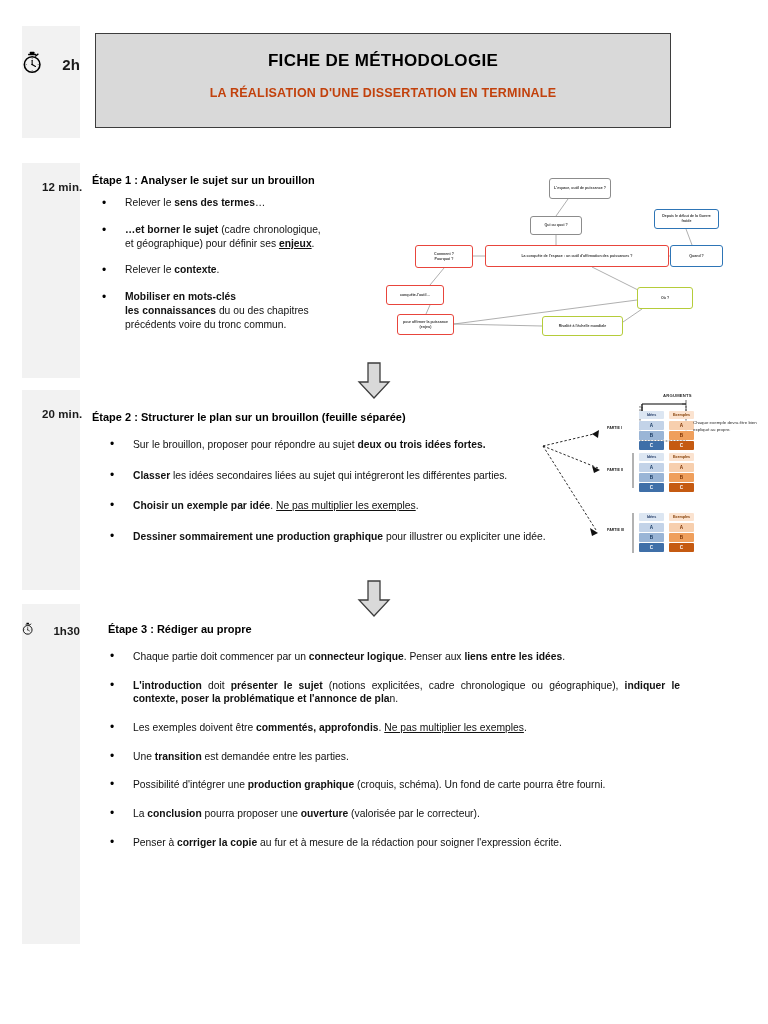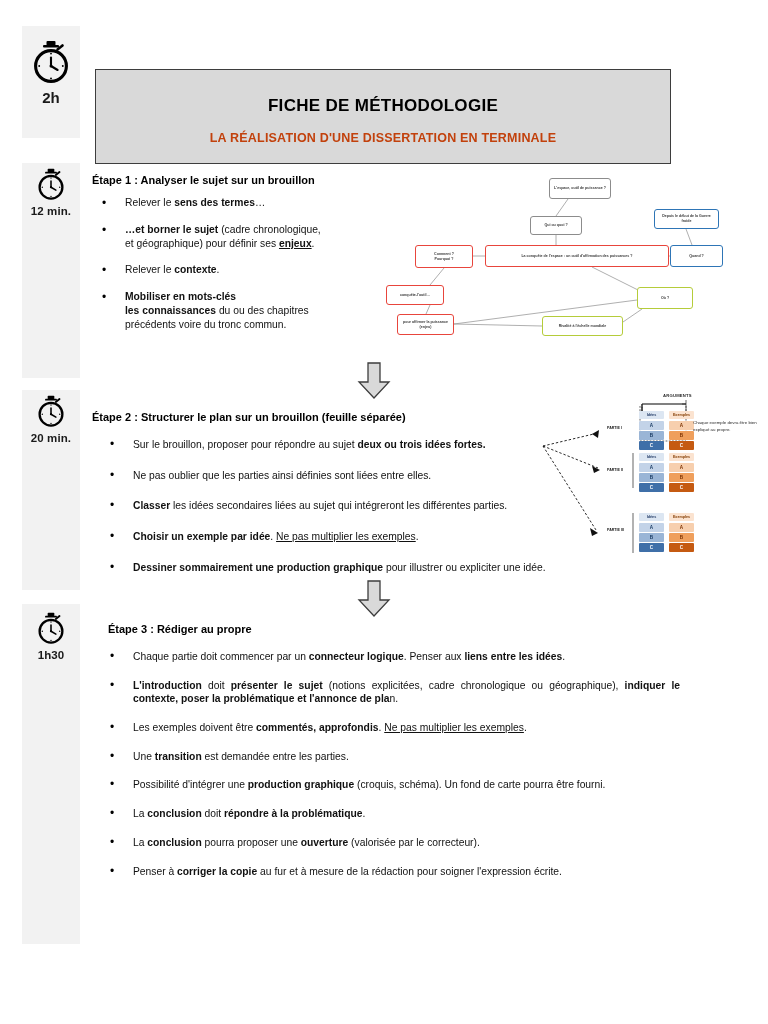--- a/index.html
+++ b/index.html
@@ -32,22 +32,23 @@
   .rail-top   { top: 26px;  height: 112px; }
   .rail-s1    { top: 163px; height: 215px; }
   .rail-s2    { top: 390px; height: 200px; }
   .rail-s3    { top: 604px; height: 340px; }
 
   .rail-cell {
     position: absolute;
     left: 22px;
     width: 58px;
     display: flex;
-    flex-direction: column;
+    flex-direction: row;
     align-items: center;
+    gap: 20px;
   }
   .rail-label {
     font-size: 11.5px;
     font-weight: 700;
     letter-spacing: 0.1px;
     margin-top: 3px;
     color: #1a1a1a;
     white-space: nowrap;
   }
   .rail-label.big { font-size: 15px; }
@@ -61,22 +62,21 @@
     top: 33px;
     width: 576px;
     height: 95px;
     background: #d9d9d9;
     border: 1.3px solid #3d3d3d;
     box-sizing: border-box;
     display: flex;
     flex-direction: column;
     align-items: center;
     justify-content: flex-start;
-    padding-top: 26px;
-    margin-top: 36px;
+    padding-top: 17px;
   }
   .banner-title {
     font-size: 17px;
     font-weight: 700;
     letter-spacing: 0.3px;
     color: #000;
   }
   .banner-sub {
     margin-top: 15px;
     font-size: 12.5px;
@@ -356,21 +356,20 @@
       </div>
   </div>
 
   <svg class="sep-arrow" style="left:357px; top:362px;" viewBox="0 0 34 38">
     <path d="M11 1 H23 V20 H32 L17 36 L2 20 H11 Z" fill="#d9d9d9" stroke="#3d3d3d" stroke-width="1.3" stroke-linejoin="miter"></path>
   </svg>
 
   <div class="step-head" style="left:92px; top:411px;">Étape 2 : Structurer le plan sur un brouillon (feuille séparée)</div>
   <ul class="bullets" id="step2-bullets" style="left:100px; top:438px; width:500px;">
       <li>Sur le brouillon, proposer pour répondre au sujet <b>deux ou trois idées fortes.</b></li>
-      <li>Ne pas oublier que les parties ainsi définies sont liées entre elles.</li>
       <li><b>Classer</b> les idées secondaires liées au sujet qui intégreront les différentes parties.</li>
       <li><b>Choisir un exemple par idée</b>. <u>Ne pas multiplier les exemples</u>.</li>
       <li><b>Dessiner sommairement une production graphique</b> pour illustrer ou expliciter une idée.</li>
     </ul>
 
   <svg style="position:absolute;left:540px;top:430px;width:72px;height:110px;">
     <g stroke="#111" stroke-width="0.9" fill="none" stroke-dasharray="2.4,2">
       <path d="M3 16 L58 3"></path>
       <path d="M3 16 L58 38"></path>
       <path d="M3 16 L56 100"></path>
@@ -433,18 +432,17 @@
     <path d="M11 1 H23 V20 H32 L17 36 L2 20 H11 Z" fill="#d9d9d9" stroke="#3d3d3d" stroke-width="1.3" stroke-linejoin="miter"></path>
   </svg>
 
   <div class="step-head" style="left:92px; top:623px;padding-left:16px;">Étape 3 : Rédiger au propre</div>
   <ul class="bullets" id="step3-bullets" style="left:100px; top:650px; width:580px;">
       <li>Chaque partie doit commencer par un <b>connecteur logique</b>. Penser aux <b>liens entre les idées</b>.</li>
       <li><b>L'introduction</b> doit <b>présenter le sujet</b> (notions explicitées, cadre chronologique ou géographique), <b>indiquer le contexte, poser la problématique et l'annonce de pla</b>n.</li>
       <li>Les exemples doivent être <b>commentés, approfondis</b>. <u>Ne pas multiplier les exemples</u>.</li>
       <li>Une <b>transition</b> est demandée entre les parties.</li>
       <li>Possibilité d'intégrer une <b>production graphique</b> (croquis, schéma). Un fond de carte pourra être fourni.</li>
-      <li>La <b>conclusion</b> doit <b>répondre à la problématique</b>.</li>
       <li>La <b>conclusion</b> pourra proposer une <b>ouverture</b> (valorisée par le correcteur).</li>
       <li>Penser à <b>corriger la copie</b> au fur et à mesure de la rédaction pour soigner l'expression écrite.</li>
     </ul>
 
 </div>
 
 </body></html>

